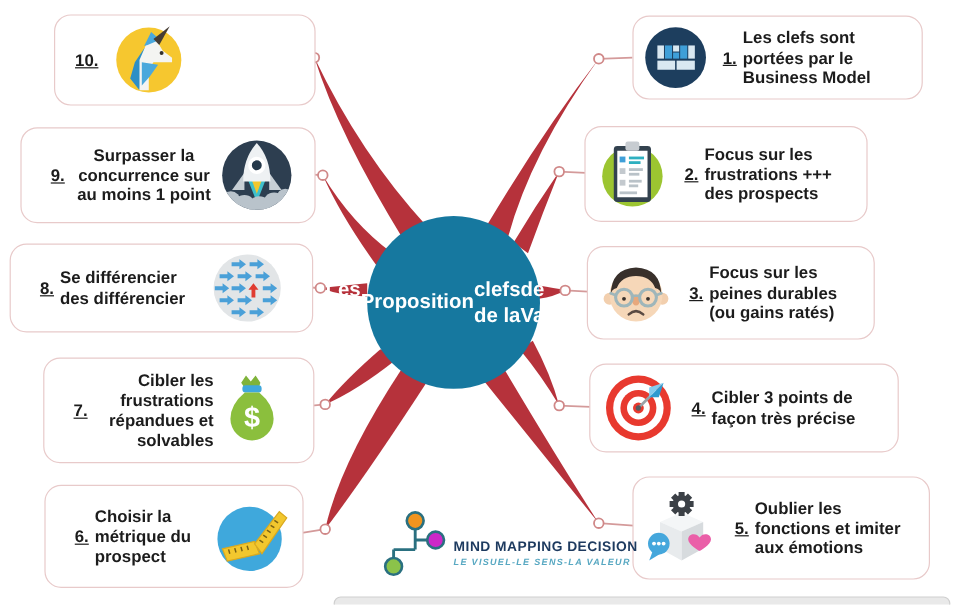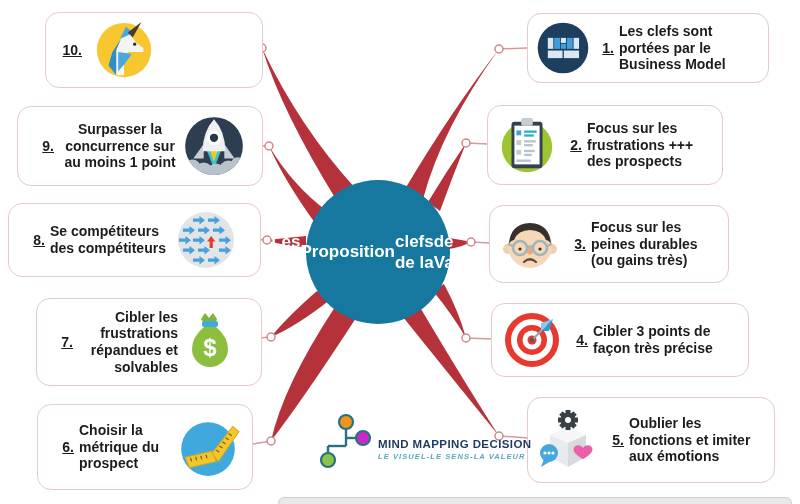--- a/index.html
+++ b/index.html
@@ -9,21 +9,21 @@
   .center{position:absolute;left:306px;top:180px;width:144px;height:144px;border-radius:50%;
     background:#16789f;color:#fff;display:flex;align-items:center;justify-content:center;
     font-weight:bold;font-size:17px;line-height:1.25;text-align:left;z-index:3;}
   .node{position:absolute;background:#fff;border:1.5px solid #e8caca;border-radius:14px;
     display:flex;align-items:center;z-index:2;color:#1c1c1c;font-weight:bold;font-size:14px;line-height:1.18;}
   .node .icon{flex:0 0 auto;display:flex;align-items:center;justify-content:center;}
   .node .num{min-width:24px;text-align:right;margin-right:5px;flex:0 0 auto;text-decoration:underline;}
   .node .txt{display:inline-block;}
   .node.right{padding-left:8px;}
   .node.left{padding-left:12px;}
-  .logo{position:absolute;left:312px;top:412px;display:flex;align-items:flex-end;z-index:2;}
+  .logo{position:absolute;left:312px;top:424px;display:flex;align-items:flex-end;z-index:2;}
   .logo-text{margin-left:6px;padding-bottom:9px;}
   .logo-name{color:#1d3a5f;font-weight:bold;font-size:11.5px;letter-spacing:.4px;}
   .logo-tag{color:#58a8c2;font-weight:bold;font-size:7.5px;letter-spacing:1.1px;margin-top:2px;font-style:italic;}
   .bottom-bar{position:absolute;left:278px;top:497px;width:512px;height:10px;background:#e9e9e9;
     border:1px solid #cfcfcf;border-radius:7px;z-index:1;}
 </style>
 </head>
 <body>
 
 <div class="canvas">
@@ -129,21 +129,21 @@
         <circle cx="42" cy="36" r="7" fill="none" stroke="#9fb6ba" stroke-width="2.6"></circle>
         <line x1="29" y1="34.5" x2="35" y2="34.5" stroke="#9fb6ba" stroke-width="2.2"></line>
         <line x1="15" y1="34" x2="10" y2="32" stroke="#9fb6ba" stroke-width="2.2"></line>
         <line x1="49" y1="34" x2="54" y2="32" stroke="#9fb6ba" stroke-width="2.2"></line>
         <circle cx="22" cy="37" r="1.6" fill="#38302b"></circle>
         <circle cx="42" cy="37" r="1.6" fill="#38302b"></circle>
         <path d="M26,50 Q32,44.5 38,50" fill="none" stroke="#5a4a42" stroke-width="2.2" stroke-linecap="round"></path>
       </svg>
     </span>
     <span class="num">3.</span>
-    <span class="txt" style="width:118px;">Focus sur les peines durables (ou gains très)</span>
+    <span class="txt" style="width:118px;">Focus sur les peines durables (ou gains ratés)</span>
   </div>
 
   <div class="node right" style="left:491px;top:303px;width:248px;height:72px;">
     <span class="icon" style="width:64px;height:64px;">
       <svg width="64" height="64" viewBox="0 0 64 64">
         <circle cx="32" cy="32" r="27" fill="#e8392e"></circle>
         <circle cx="32" cy="32" r="21" fill="#ffffff"></circle>
         <circle cx="32" cy="32" r="15" fill="#e8392e"></circle>
         <circle cx="32" cy="32" r="9.5" fill="#ffffff"></circle>
         <circle cx="32" cy="32" r="4.5" fill="#e8392e"></circle>
@@ -219,21 +219,21 @@
           <circle cx="34" cy="58" r="9" fill="#b9c3cb"></circle>
           <circle cx="46" cy="55" r="9" fill="#b9c3cb"></circle>
           <circle cx="55" cy="50" r="7" fill="#b9c3cb"></circle>
         </g>
       </svg>
     </span>
   </div>
 
   <div class="node left" style="left:8px;top:203px;width:239px;height:72px;">
     <span class="num">8.</span>
-    <span class="txt" style="width:124px;">Se compétiteurs des compétiteurs</span>
+    <span class="txt" style="width:124px;">Se différencier des différencier</span>
     <span class="icon" style="width:64px;height:64px;">
       <svg width="64" height="64" viewBox="0 0 64 64">
         <defs>
           <path id="arw" d="M0,2.6 H6.5 V0 L12,4.2 L6.5,8.4 V5.8 H0 Z"></path>
         </defs>
         <circle cx="32" cy="32" r="28" fill="#e2e5e7"></circle>
         <g fill="#4aa0d8">
           <use href="#arw" x="19" y="8"></use>
             <use href="#arw" x="34" y="8"></use>
           <use href="#arw" x="9" y="18"></use>

